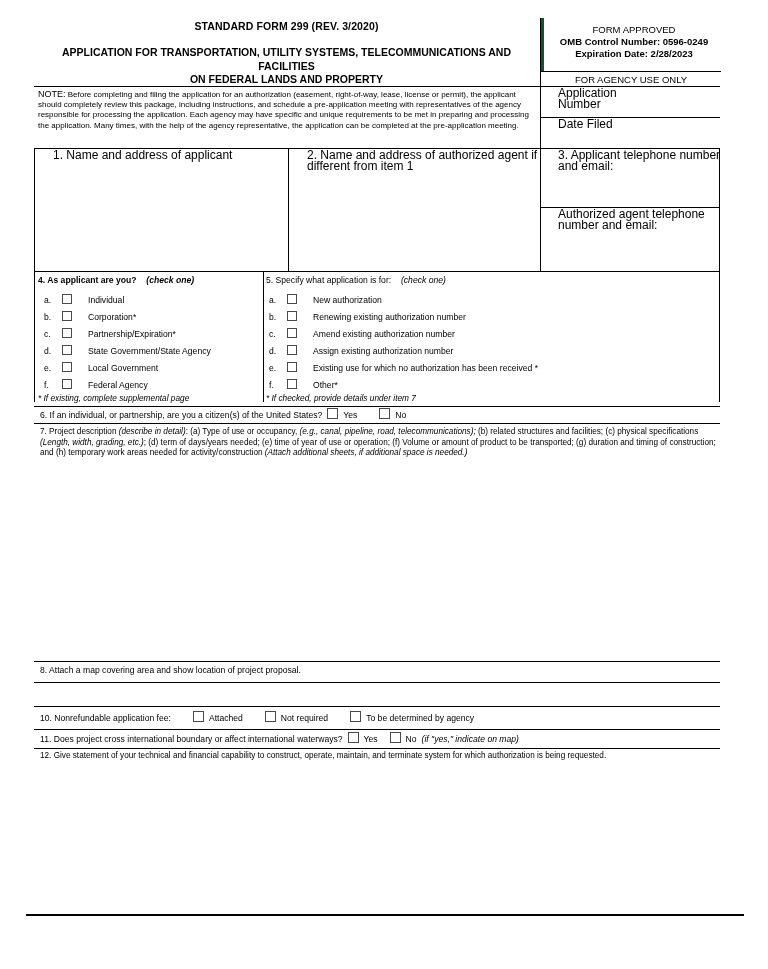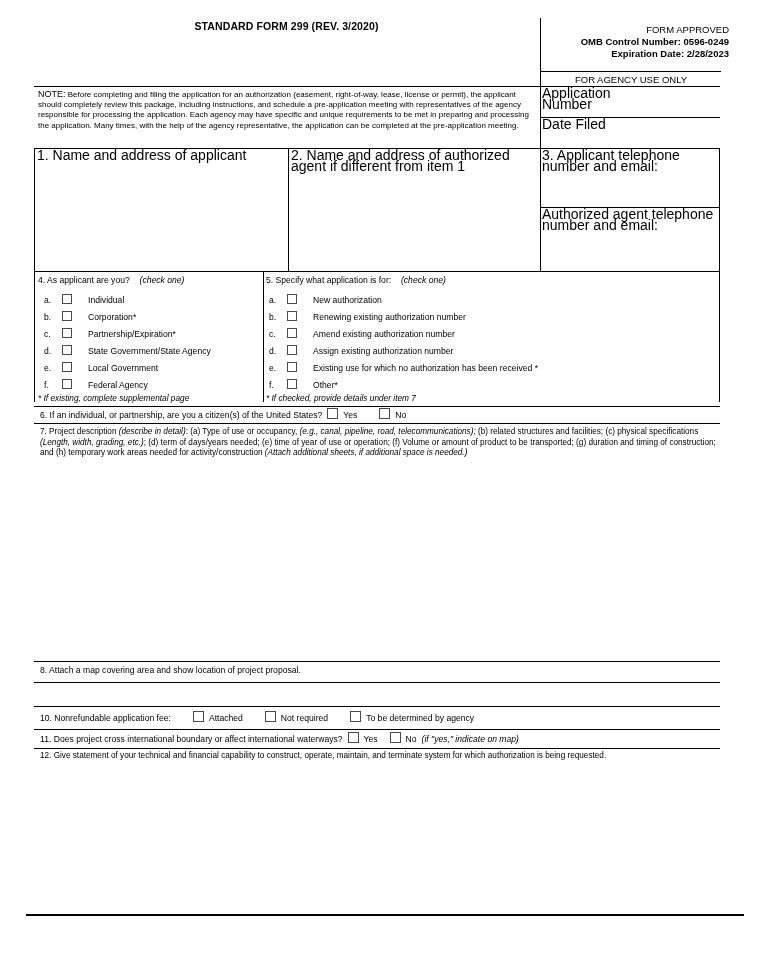--- a/index.html
+++ b/index.html
@@ -44,23 +44,23 @@
     font-size: 10.5px;
     font-weight: bold;
     line-height: 13.5px;
     margin-top: 14px;
     padding: 0 8px;
   }
   .hdr-right {
     position: absolute;
     left: 506px; top: 0;
     width: 180px;
-    text-align: right;
-    border-left: 1px solid #14532d;
-    padding-left: 8px;
+    text-align: center;
+    border-left: 4px solid #14532d;
+    padding-left: 0px;
     height: 53px;
   }
   .fa-line {
     font-size: 9.5px;
     line-height: 12px;
   }
   .fa-approved { margin-top: 6px; }
   .fa-bold { font-weight: bold; }
 
   .agency-only {
@@ -87,22 +87,23 @@
     width: 0;
   }
   .hrule-thick {
     position: absolute;
     background: #000;
     height: 2px;
   }
 
   .cell-label {
     position: absolute;
-    font-size: 14px;
+    font-size: 12px;
     line-height: 11px;
+    margin-left: 16px;
   }
 
   
   .note {
     position: absolute;
     left: 38px; top: 89px;
     width: 500px;
     font-size: 8px;
     line-height: 10.2px;
     text-align: left;
@@ -165,20 +166,22 @@
   .gap-lg { display: inline-block; width: 22px; }
 </style>
 </head>
 <body>
 
 <div class="page">
 
   <div class="header">
     <div class="hdr-left">
       <div class="form-num">STANDARD FORM 299 (REV. 3/2020)</div>
+      <div class="form-title">APPLICATION FOR TRANSPORTATION, UTILITY SYSTEMS, TELECOMMUNICATIONS AND FACILITIES</div>
+      <div class="form-title" style="margin-top:0;">ON FEDERAL LANDS AND PROPERTY</div>
     </div>
     <div class="hdr-right">
       <div class="fa-line fa-approved">FORM APPROVED</div>
       <div class="fa-line fa-bold">OMB Control Number:  0596-0249</div>
       <div class="fa-line fa-bold">Expiration Date:  2/28/2023</div>
     </div>
     <div class="agency-only">FOR AGENCY USE ONLY</div>
   </div>
 
   <div class="vrule" style="left:540px; top:18px; height:68px;"></div>
@@ -214,21 +217,21 @@
 
   <div class="hrule" style="left:540px; top:207px; width:180px;"></div>
   <div class="cell-label" style="left:542px; top:209px; width:176px;">Authorized agent telephone number and email:</div>
   <div class="cell-label" style="left:542px; top:234px; width:172px; height:32px;"></div>
 
   <div class="hrule" style="left:34px; top:271px; width:686px;"></div>
   <div class="vrule" style="left:34px; top:271px; height:131px;"></div>
   <div class="vrule" style="left:263px; top:271px; height:131px;"></div>
   <div class="vrule" style="left:719px; top:271px; height:131px;"></div>
 
-  <div class="inline-row" style="left:38px; top:274px;">
+  <div class="inline-row" style="left:38px; top:274px;font-weight:bold;">
     <span>4.  As applicant are you?</span>
     <span class="gap-sm"></span>
     <i>(check one)</i>
   </div>
 
   <div class="opt-row" style="left:44px; top:294px;">
     <span class="opt-letter">a.</span><span class="opt-box"><span class="cb"></span></span><span class="opt-text">Individual</span>
   </div>
   <div class="opt-row" style="left:44px; top:311px;">
     <span class="opt-letter">b.</span><span class="opt-box"><span class="cb"></span></span><span class="opt-text">Corporation*</span>

